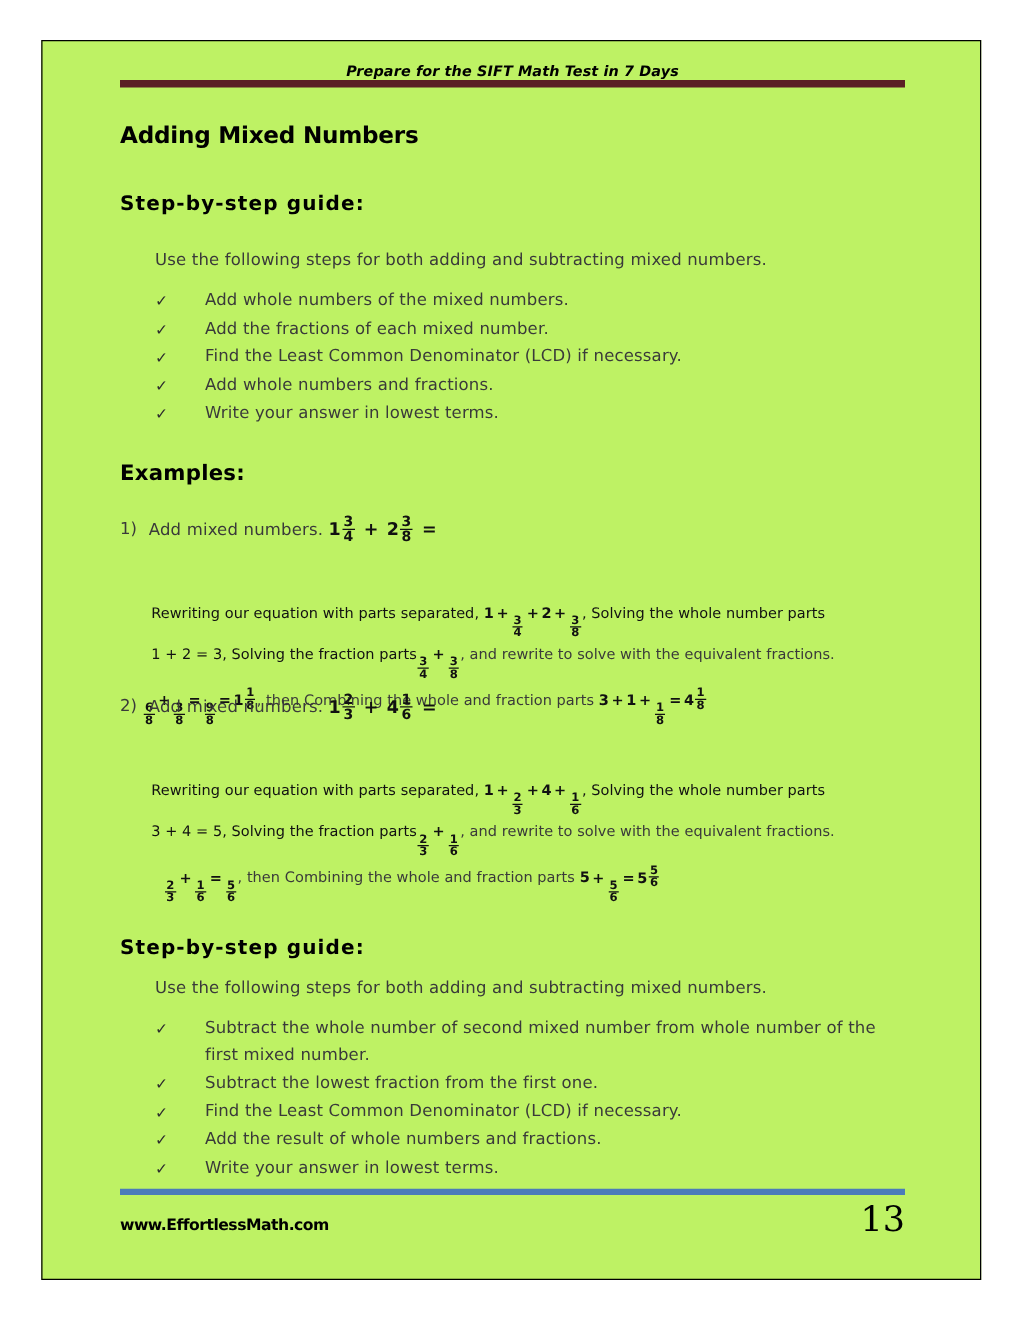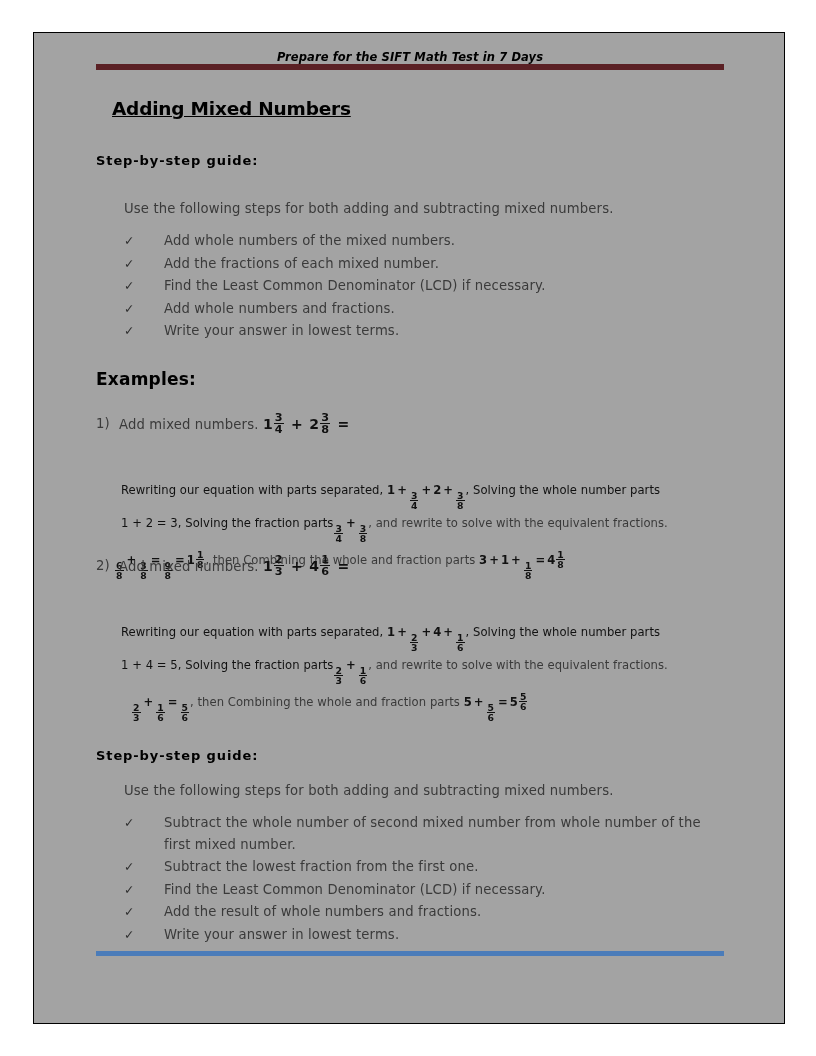--- a/index.html
+++ b/index.html
@@ -17,21 +17,21 @@
 
   
   .page-frame {
     position: absolute;
     left: 33px;
     top: 32px;
     width: 752px;
     height: 992px;
     border: 1.6px solid #000000;
     box-sizing: border-box;
-    background: #a3a3a3;
+    background: #bef264;
   }
 
   .page-inner {
     position: absolute;
     left: 62px;       
     top: 0;
     width: 628px;     
     height: 992px;
   }
 
@@ -89,35 +89,34 @@
     right: 0;
     top: -4px;
     font-family: "DejaVu Serif", serif;
     font-size: 28px;
     color: #000000;
   }
 
   
   .h-section {
     position: absolute;
-    left: 16px;
+    left: 0;
     font-family: "DejaVu Sans", sans-serif;
     font-weight: bold;
     font-size: 18.5px;
     color: #000000;
     letter-spacing: -0.2px;
     white-space: nowrap;
-    text-decoration: underline;
   }
   .h-guide {
     position: absolute;
     left: 0;
     font-family: "DejaVu Sans", sans-serif;
     font-weight: bold;
-    font-size: 13px;
+    font-size: 16px;
     letter-spacing: 0.9px;
     color: #000000;
     white-space: nowrap;
     text-align: right;
   }
   .h-examples {
     position: absolute;
     left: 0;
     font-family: "DejaVu Sans", sans-serif;
     font-weight: bold;
@@ -378,21 +377,21 @@
           <span class="num">2</span>
           <span class="den">3</span>
         </span><span class="op">+</span><span class="mathnum">4</span><span class="op">+</span><span class="frac">
           <span class="num">1</span>
           <span class="den">6</span>
         </span><span class="strong">,</span>
       <span class="strong">Solving the whole number parts</span>
     </div>
 
     <div class="sol-line" style="top:625px;">
-      <span class="strong">1 + 4 = 5</span><span class="strong">,</span>
+      <span class="strong">3 + 4 = 5</span><span class="strong">,</span>
       <span class="strong">Solving the fraction parts</span><span class="frac">
           <span class="num">2</span>
           <span class="den">3</span>
         </span><span class="op">+</span><span class="frac">
           <span class="num">1</span>
           <span class="den">6</span>
         </span><span>, and rewrite to solve with the equivalent fractions.</span>
     </div>
 
     <div class="sol-line" style="top:659px; left:35px;">
@@ -440,15 +439,19 @@
         <span class="check-mark">✓</span>
         <span class="check-text">Add the result of whole numbers and fractions.</span>
       </div>
       <div class="check-item">
         <span class="check-mark">✓</span>
         <span class="check-text">Write your answer in lowest terms.</span>
       </div>
     </div>
 
     <div class="rule-bottom"></div>
+    <div class="footer-row">
+      <span class="footer-site">www.EffortlessMath.com</span>
+      <span class="footer-page">13</span>
+    </div>
 
   </div>
 </div>
 
 </body></html>

